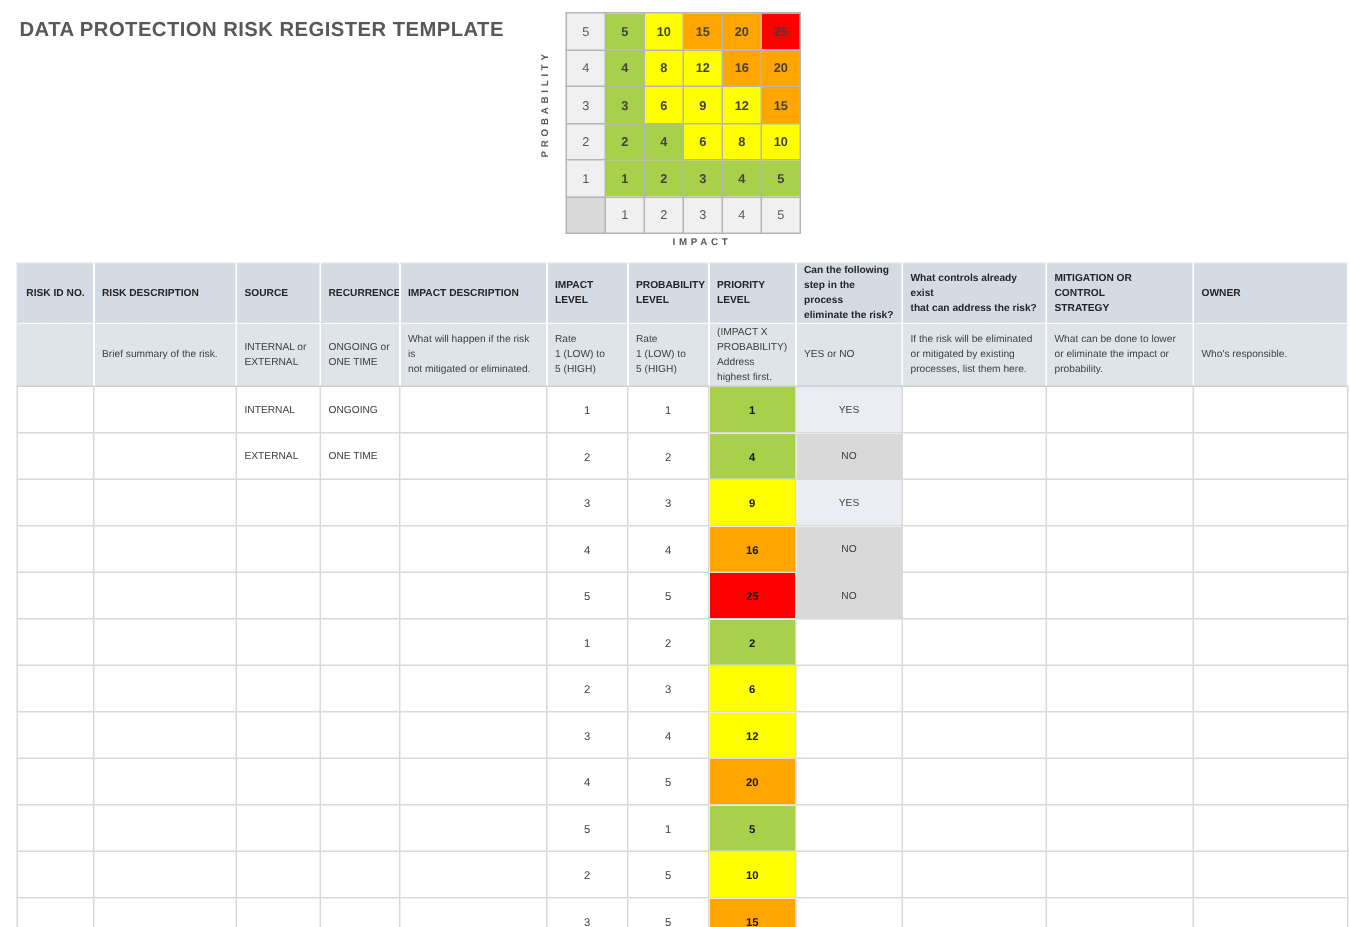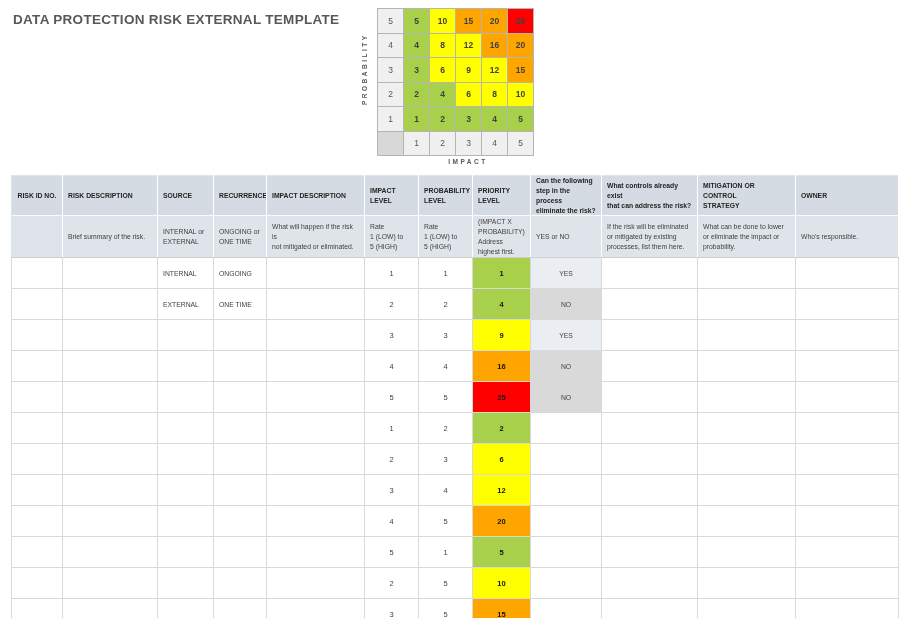--- a/index.html
+++ b/index.html
@@ -52,21 +52,21 @@
     text-align:center; font-size:7.5px; color:#3F3F3F;
   }
   .register tr.datar td.left { text-align:left; font-size:6.8px; }
   .register tr.datar td.prio { font-weight:bold; color:#141414; }
   .register tr.datar td.elim { font-size:6.8px; }
 </style>
 </head>
 <body>
 
 <div class="page">
-  <h1 class="title">DATA PROTECTION RISK EXTERNAL TEMPLATE</h1>
+  <h1 class="title">DATA PROTECTION RISK REGISTER TEMPLATE</h1>
 
   <div class="prob-label">PROBABILITY</div>
   <table class="matrix">
     <tbody id="matrix-body">
         <tr>
           <td class="m-axis">5</td>
           <td class="m-cell" style="background: rgb(168, 208, 74);">5</td>
           <td class="m-cell" style="background: rgb(255, 255, 0);">10</td>
           <td class="m-cell" style="background: rgb(255, 165, 0);">15</td>
           <td class="m-cell" style="background: rgb(255, 165, 0);">20</td>

